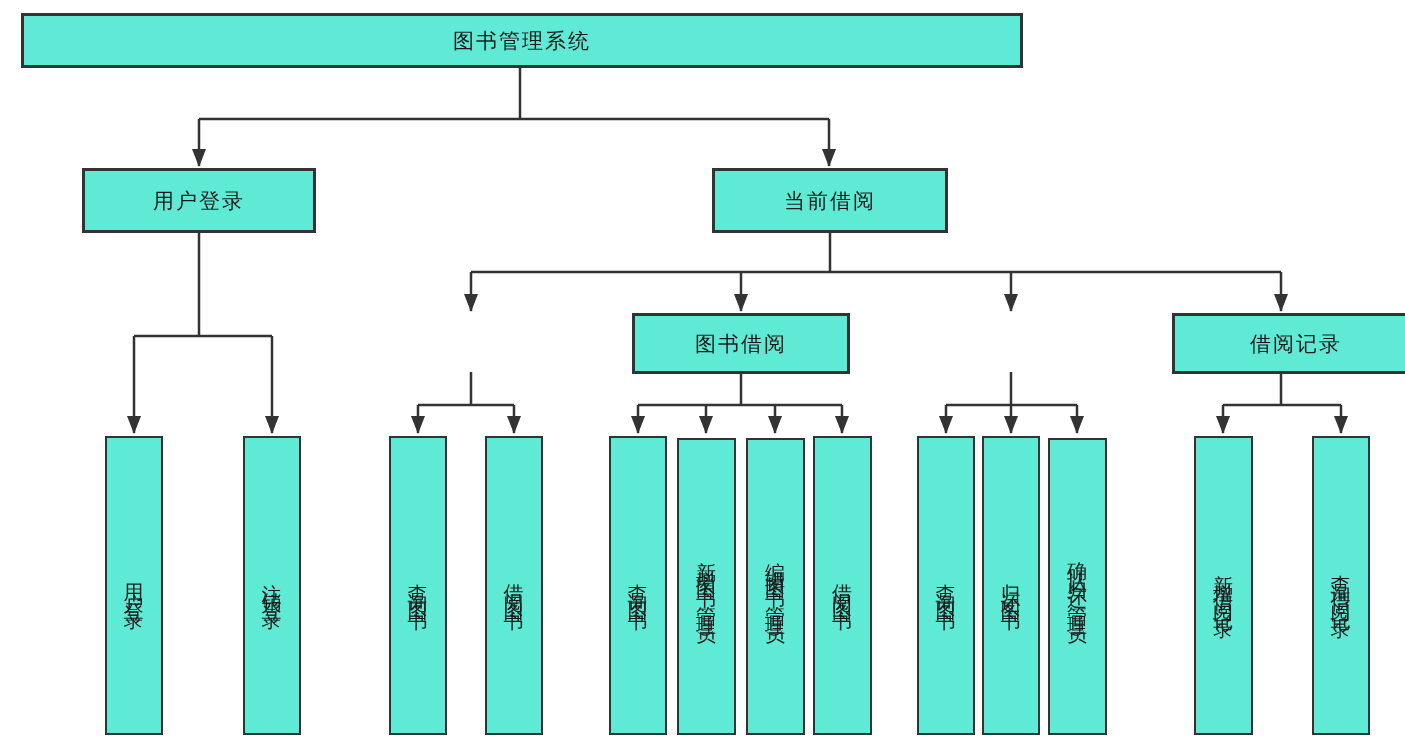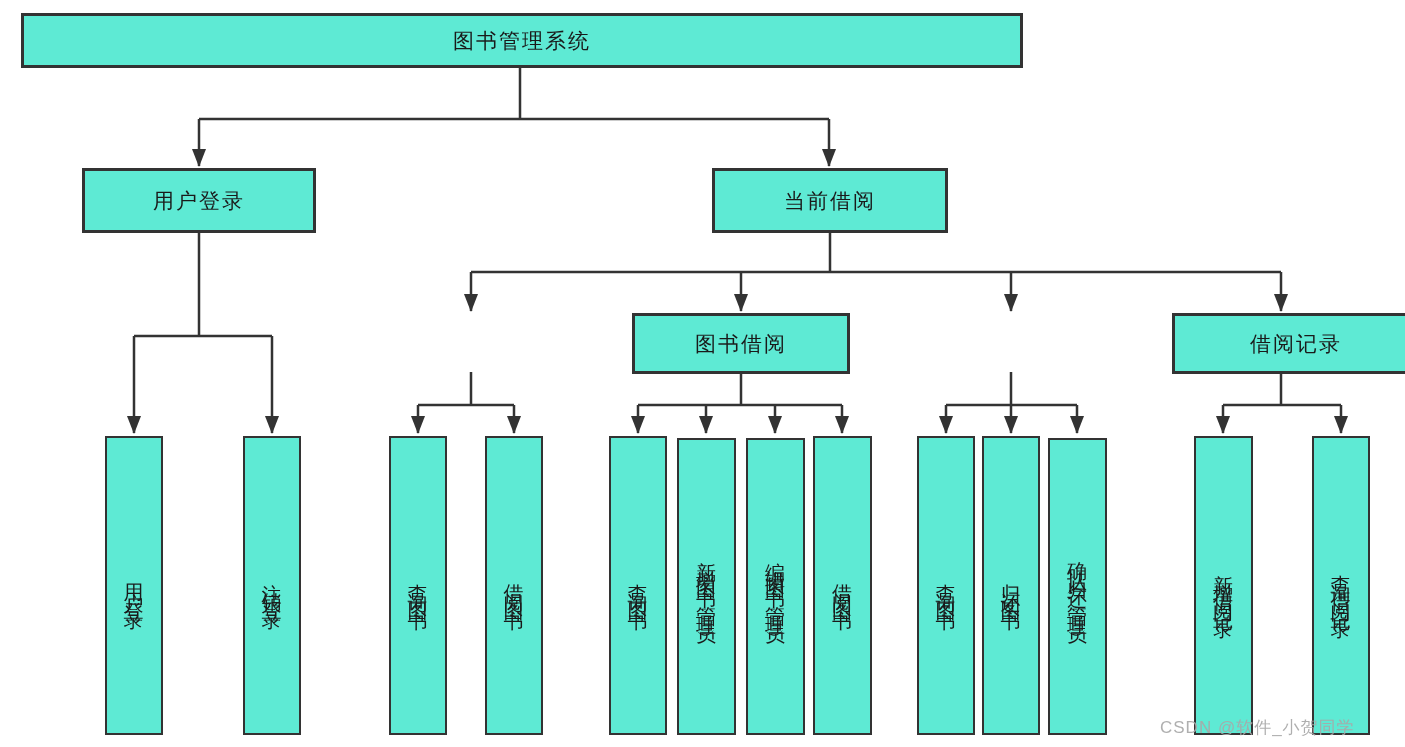--- a/index.html
+++ b/index.html
@@ -162,15 +162,14 @@
     <span class="vlabel">确认归还（管理员）</span>
   </div>
 
   <div class="box vnode" style="left:1194px; top:436px; width:59px; height:299px;">
     <span class="vlabel">新增借阅记录</span>
   </div>
   <div class="box vnode" style="left:1312px; top:436px; width:58px; height:299px;">
     <span class="vlabel">查询借阅记录</span>
   </div>
 
-  <div class="watermark">CSDN @软件_小贺同学</div>
 
 </div>
 
 </body></html>

